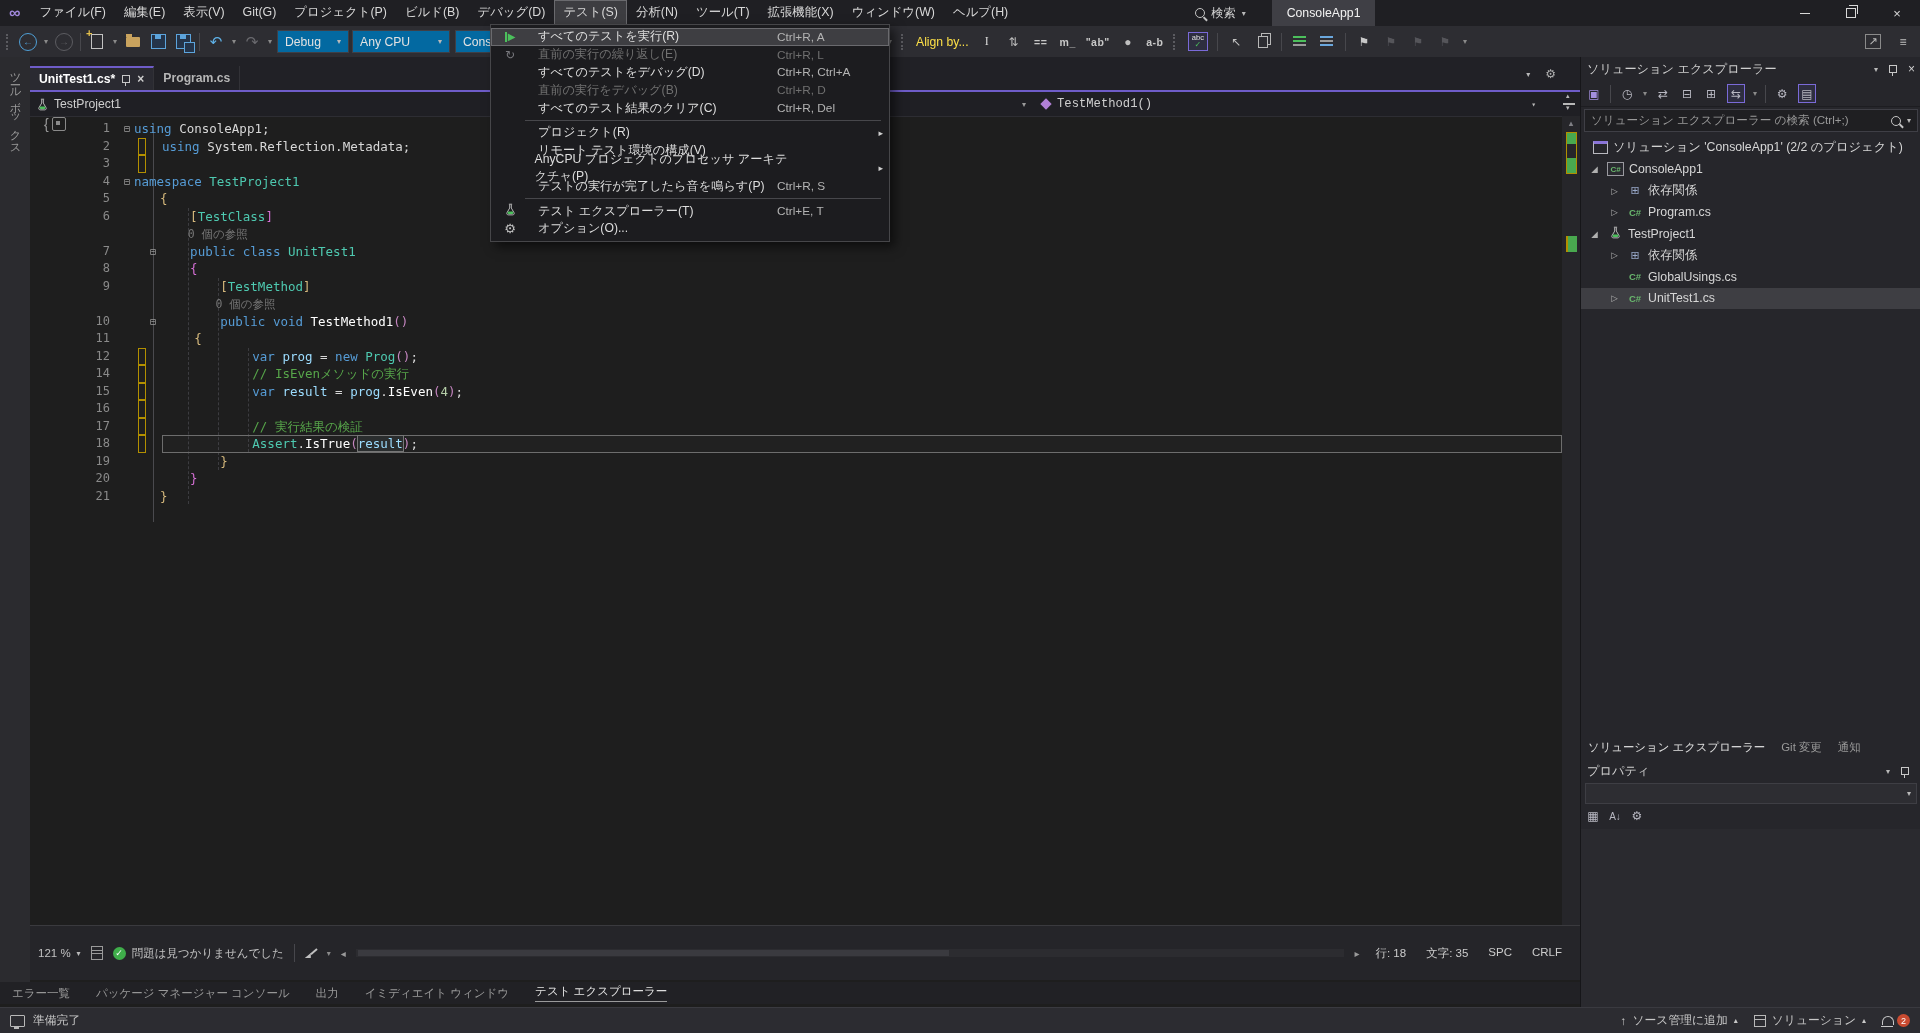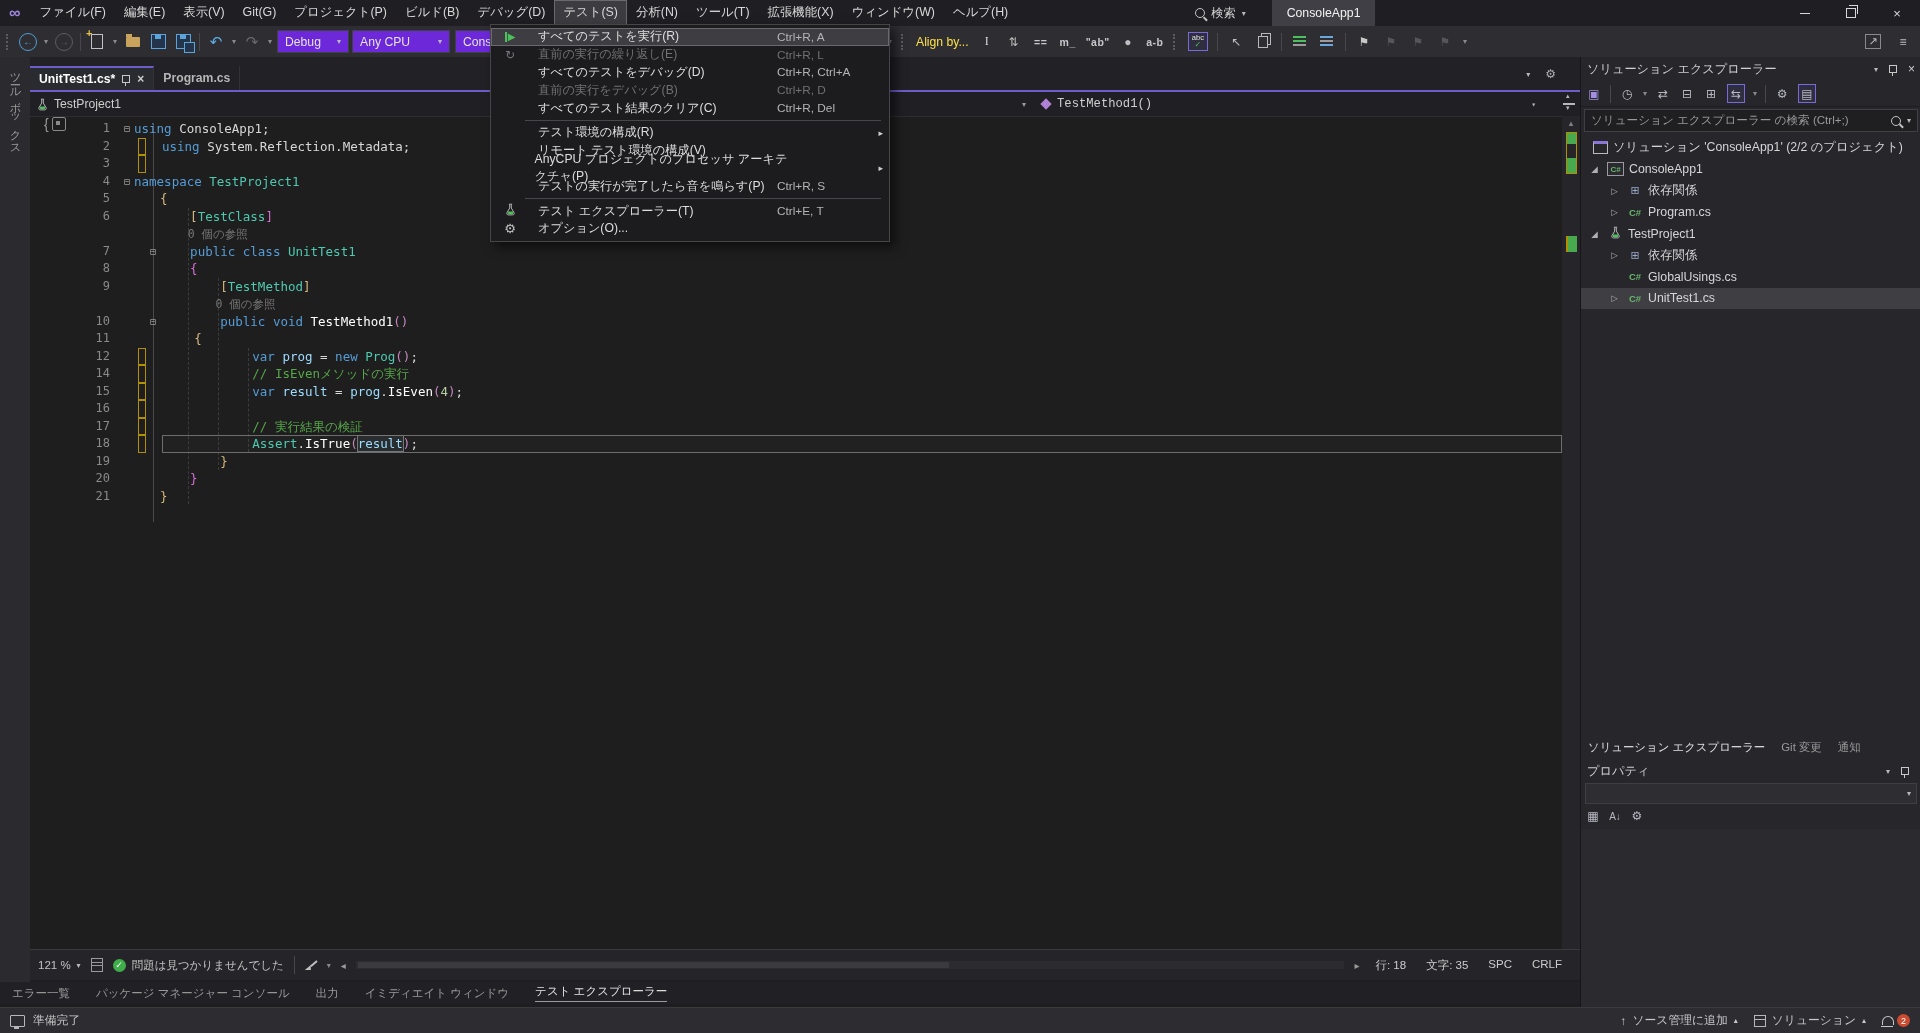--- a/index.html
+++ b/index.html
@@ -38,21 +38,21 @@
   .navc.gray{border-color:#5c5c61;color:#5c5c61;}
   .newf{width:10px;height:13px;border:1.5px solid #c2c2c2;position:relative;display:inline-block;}
   .newf::after{content:'+';position:absolute;left:-6px;top:-8px;color:#e4c04c;font-size:11px;font-weight:bold;}
   .fold{width:14px;height:10px;background:#c9a35e;border-radius:1px;position:relative;display:inline-block;}
   .fold::before{content:'';position:absolute;top:-3px;left:0;width:6px;height:3px;background:#c9a35e;}
   .flp{width:13px;height:13px;border:1.5px solid #5ca4dc;position:relative;display:inline-block;background:#24344a;}
   .flp::before{content:'';position:absolute;top:0;left:3px;width:6px;height:4px;background:#5ca4dc;}
   .flp.all::after{content:'';position:absolute;right:-5px;bottom:-5px;width:9px;height:9px;border:1.5px solid #5ca4dc;background:#24344a;}
   .uico{color:#5fb2e8;font-size:15px;}
   .rico{color:#6a6a6f;font-size:15px;}
-  .combo{position:absolute;top:4px;height:21px;background:#6d28d9;border:1px solid #3f3f46;color:#e2e2e2;
+  .combo{position:absolute;top:4px;height:21px;background:#0369a1;border:1px solid #3f3f46;color:#e2e2e2;
          font-size:12.2px;display:flex;align-items:center;padding:0 7px;gap:8px;}
   .combo .chev{margin-left:auto;}
   .cdebug{left:277px;width:56px;}
   .cplat{left:352px;width:82px;}
   .cstart{left:455px;width:120px;}
   .tb-right{position:absolute;left:888px;top:0;right:0;height:100%;display:flex;align-items:center;gap:9px;padding-right:8px;}
   .tbtxt{color:#fde047;font-size:12.2px;}
   .gly{color:#bfbfbf;font-size:12px;}
   .glyw{color:#c8c8c8;font-size:10.5px;font-weight:bold;letter-spacing:0.5px;}
   .ibeam{color:#d8d8d8;font-size:12px;font-family:"Liberation Serif",serif;}
@@ -135,21 +135,21 @@
   .bw2{width:12px;height:12px;border:1px solid #8a8a8a;border-radius:2px;position:relative;display:inline-block;}
   .bw2::after{content:'';position:absolute;left:3px;top:3px;width:4px;height:4px;background:#8a8a8a;}
 
   .vscroll{position:absolute;right:0;top:59px;bottom:22px;width:18px;background:#26262a;}
   .sarrow{display:block;text-align:center;color:#808085;font-size:9px;margin-top:2px;}
   .mk{position:absolute;left:4px;width:9px;}
   .mk1{top:16px;height:40px;border:1px solid #b28f00;background:linear-gradient(#49a94f 0 28%,#26262a 28% 62%,#49a94f 62% 100%);}
   .mk2{top:120px;height:16px;background:#49a94f;border-left:2px solid #b28f00;}
 
   .estatus{position:absolute;left:0;right:0;bottom:0;height:22px;background:#252529;border-top:1px solid #3a3a3e;
-           display:flex;align-items:center;font-size:11.5px;color:#c2c2c2;gap:10px;padding:4px 8px;}
+           display:flex;align-items:center;font-size:11.5px;color:#c2c2c2;gap:10px;padding:16px 8px;}
   .ezoom{display:flex;align-items:center;gap:6px;}
   .docic{width:10px;height:12px;border:1px solid #9a9a9a;display:inline-block;background:linear-gradient(transparent 3px,#9a9a9a 3px 4px,transparent 4px 6px,#9a9a9a 6px 7px,transparent 7px);}
   .health{display:flex;align-items:center;gap:6px;}
   .okc{width:13px;height:13px;border-radius:50%;background:#3fae4a;color:#fff;font-size:9px;display:inline-flex;align-items:center;justify-content:center;}
   .broom{width:12px;height:12px;position:relative;display:inline-block;}
   .broom::before{content:'';position:absolute;right:0;top:1px;width:8px;height:2px;background:#c0c0c0;transform:rotate(-40deg);transform-origin:right;}
   .broom::after{content:'';position:absolute;left:0;bottom:1px;width:6px;height:5px;background:#c0c0c0;clip-path:polygon(0 100%,100% 100%,100% 0);}
   .harrow{color:#9a9a9a;font-size:10px;}
   .htrack{flex:1;height:8px;background:#2c2c30;position:relative;}
   .hthumb{position:absolute;left:2px;right:40%;top:1px;bottom:1px;background:#3a3a3f;}
@@ -602,21 +602,21 @@
     </div>
     <div class="tm-row">
       <span class="tm-ico"></span>
       <span class="tm-label">すべてのテスト結果のクリア(C)</span>
       <span class="tm-short">Ctrl+R, Del</span>
       <span class="tm-sub"></span>
     </div>
     <div class="tm-sep"></div>
     <div class="tm-row">
       <span class="tm-ico"></span>
-      <span class="tm-label">テスト環境の構成(R)</span>
+      <span class="tm-label">プロジェクト(R)</span>
       <span class="tm-short"></span>
       <span class="tm-sub">▸</span>
     </div>
     <div class="tm-row">
       <span class="tm-ico"></span>
       <span class="tm-label">リモート テスト環境の構成(V)</span>
       <span class="tm-short"></span>
       <span class="tm-sub"></span>
     </div>
     <div class="tm-row">

